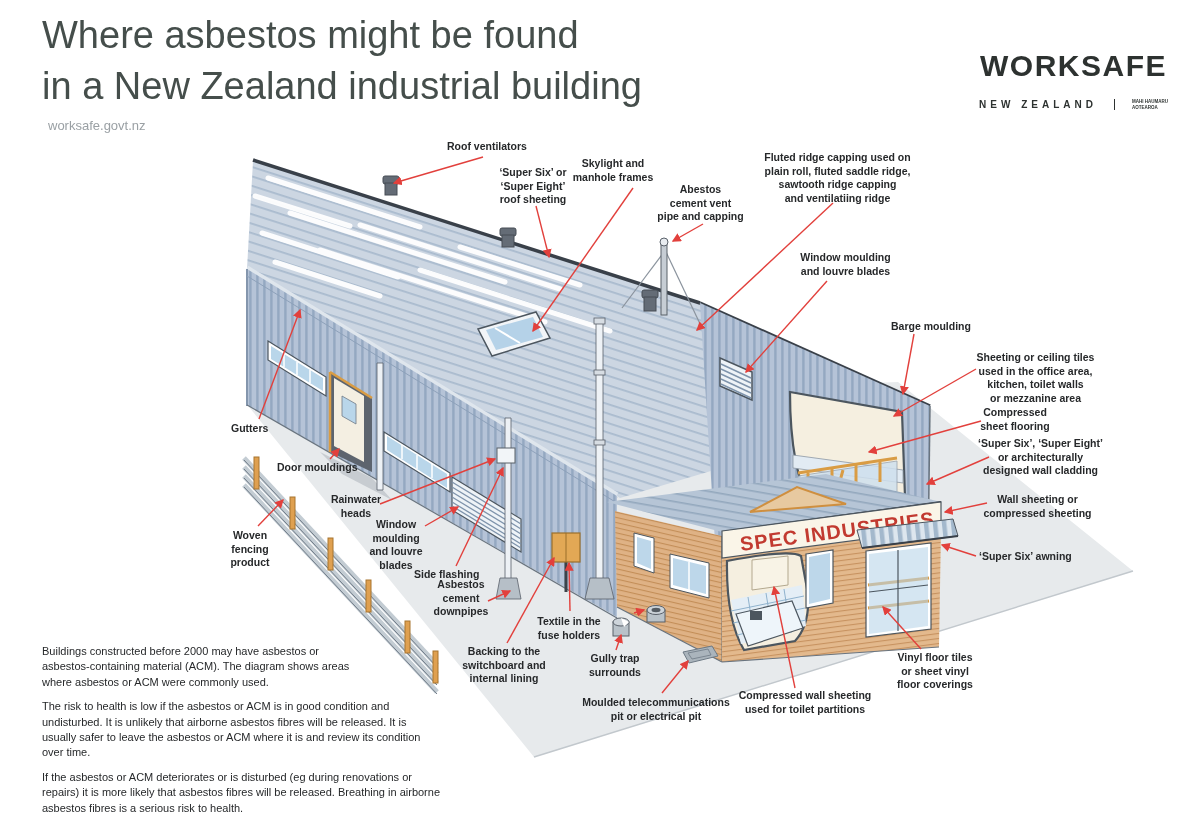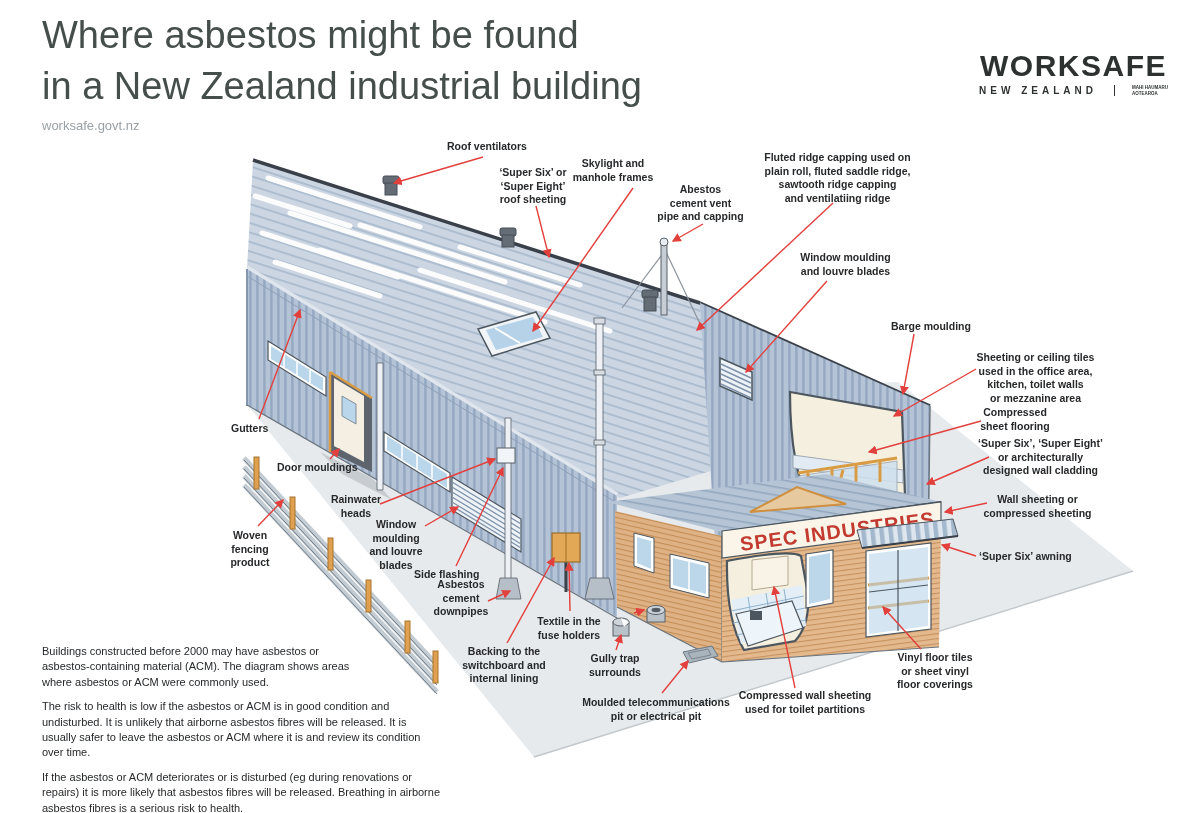--- a/index.html
+++ b/index.html
@@ -4,24 +4,24 @@
 <style>
   html,body{margin:0;padding:0;background:#ffffff;}
   .page{position:relative;width:1200px;height:813px;background:#ffffff;
         font-family:"Liberation Sans",sans-serif;overflow:hidden;}
   .illustration{position:absolute;left:0;top:0;z-index:1;}
   .label{position:absolute;font-size:10.5px;font-weight:700;line-height:1.3;
          color:#26282a;white-space:pre-line;z-index:2;}
   .label.c{text-align:center;}
   .title{position:absolute;left:42px;top:10px;font-size:38px;line-height:1.34;
          font-weight:400;color:#454e4b;white-space:pre-line;z-index:2;}
-  .site{position:absolute;left:42px;top:118px;font-size:13px;color:#9aa0a4;z-index:2;}
+  .site{position:absolute;left:48px;top:118px;font-size:13px;color:#9aa0a4;z-index:2;}
   .logo{position:absolute;right:32px;top:13px;text-align:center;color:#2d3230;z-index:2;}
   .logo-brand{font-size:30px;font-weight:700;letter-spacing:1.5px;line-height:1;margin-top:38px;}
-  .logo-sub{display:flex;align-items:center;gap:17px;margin-top:4px;}
+  .logo-sub{display:flex;align-items:center;gap:17px;margin-top:18px;}
   .logo-nz{font-size:10px;font-weight:700;letter-spacing:4px;}
   .logo-divider{width:1px;height:11px;background:#2d3230;}
   .logo-maori{font-size:4.5px;font-weight:700;text-align:left;white-space:pre-line;line-height:1.25;}
   .footer{position:absolute;left:42px;top:644px;z-index:2;font-size:11px;line-height:1.4;color:#26282a;}
   .footer p{margin:0 0 9px 0;white-space:pre-line;}
 </style>
 </head>
 <body>
 
 <div class="page">

